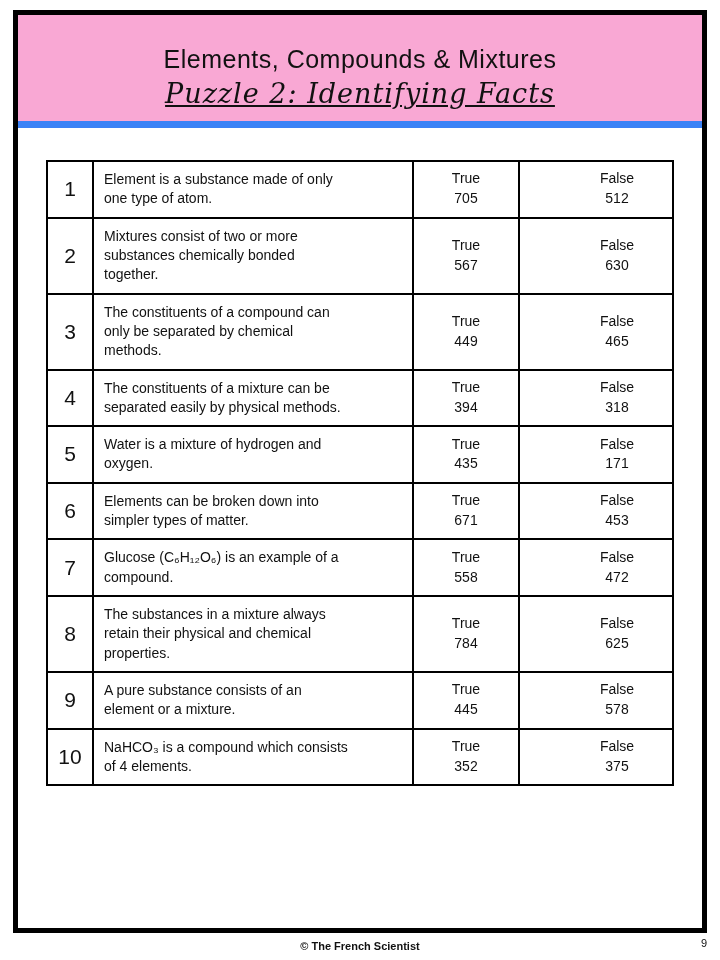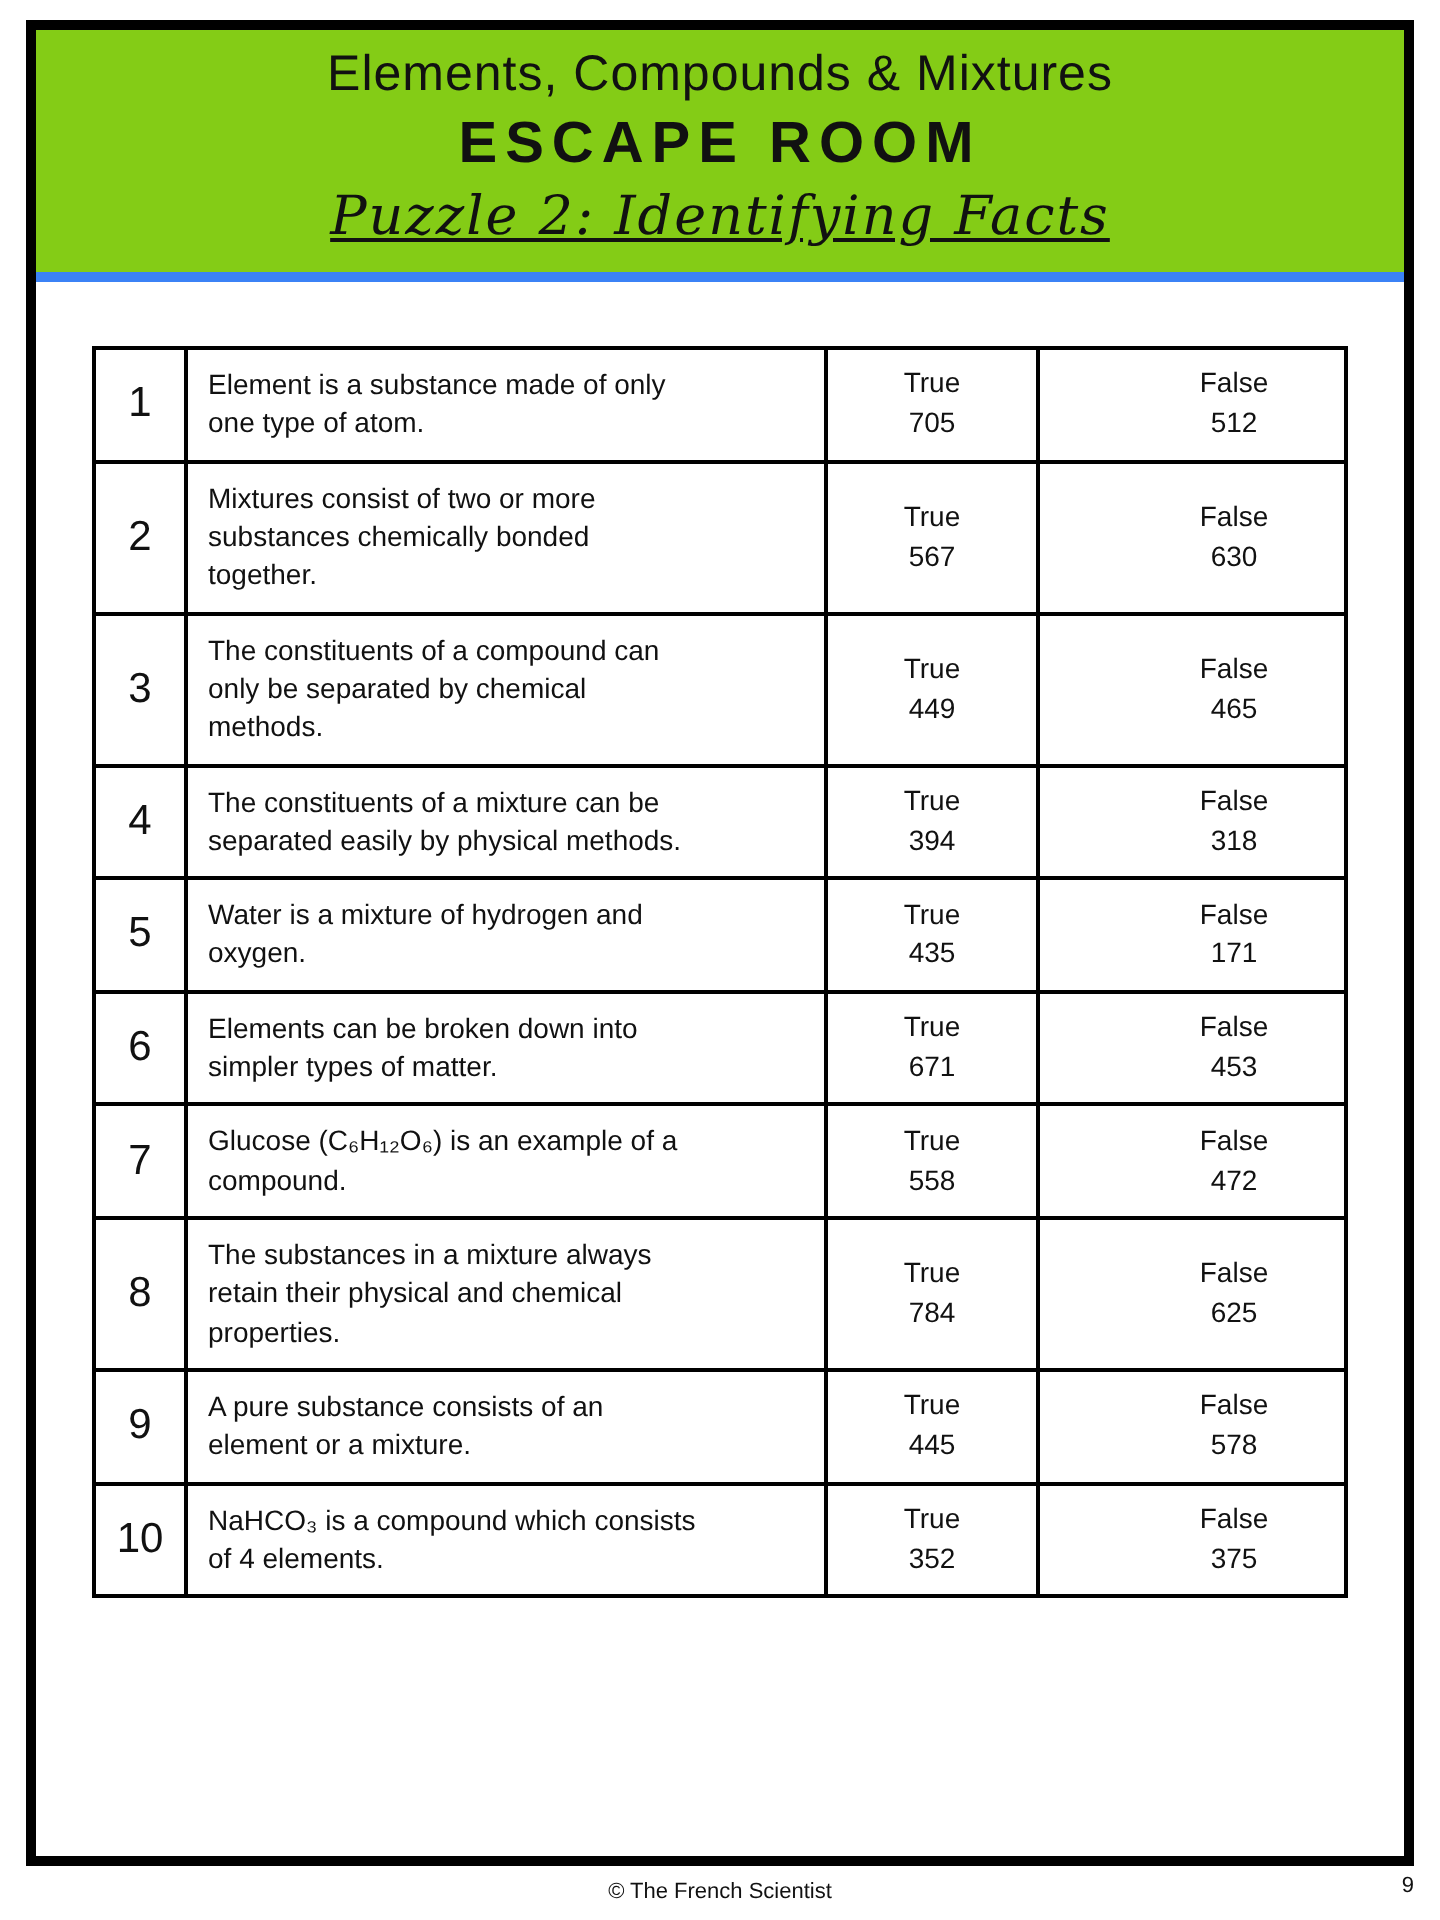--- a/index.html
+++ b/index.html
@@ -19,24 +19,24 @@
     background: #ffffff;
   }
   .frame {
     border: 5px solid #000000;
     flex: 1;
     display: flex;
     flex-direction: column;
     min-height: 0;
   }
   .header {
-    background: #84cc16;
-    border-bottom: 5px solid #3b82f6;
+    background: #f9a8d4;
+    border-bottom: 7px solid #3b82f6;
     text-align: center;
-    padding: 8px 10px 12px 10px;
+    padding: 30px 10px 12px 10px;
   }
   .header .title {
     font-size: 25px;
     letter-spacing: 0.5px;
     margin-bottom: 4px;
   }
   .header .subtitle {
     font-size: 29px;
     font-weight: bold;
     letter-spacing: 4px;
@@ -85,37 +85,36 @@
   td.tf-false { width: 106px; padding-left: 44px; }
   .footer {
     height: 20px;
     display: flex;
     align-items: center;
     justify-content: center;
     position: relative;
     font-size: 11px;
     padding-top: 3px;
   }
-  .footer .credit { font-weight: normal; }
+  .footer .credit { font-weight: bold; }
   .footer .pagenum {
     position: absolute;
     right: 0;
     top: 4px;
     font-size: 11px;
   }
 </style>
 </head>
 <body>
 
 <div class="page">
   <div class="frame">
 
     <div class="header">
       <div class="title">Elements, Compounds &amp; Mixtures</div>
-      <div class="subtitle">ESCAPE ROOM</div>
       <div class="puzzle">Puzzle 2: Identifying Facts</div>
     </div>
 
     <div class="sheet-body">
       <table class="facts">
         <tbody>
 
           <tr>
             <td class="num">1</td>
             <td class="stmt">Element is a substance made of only

